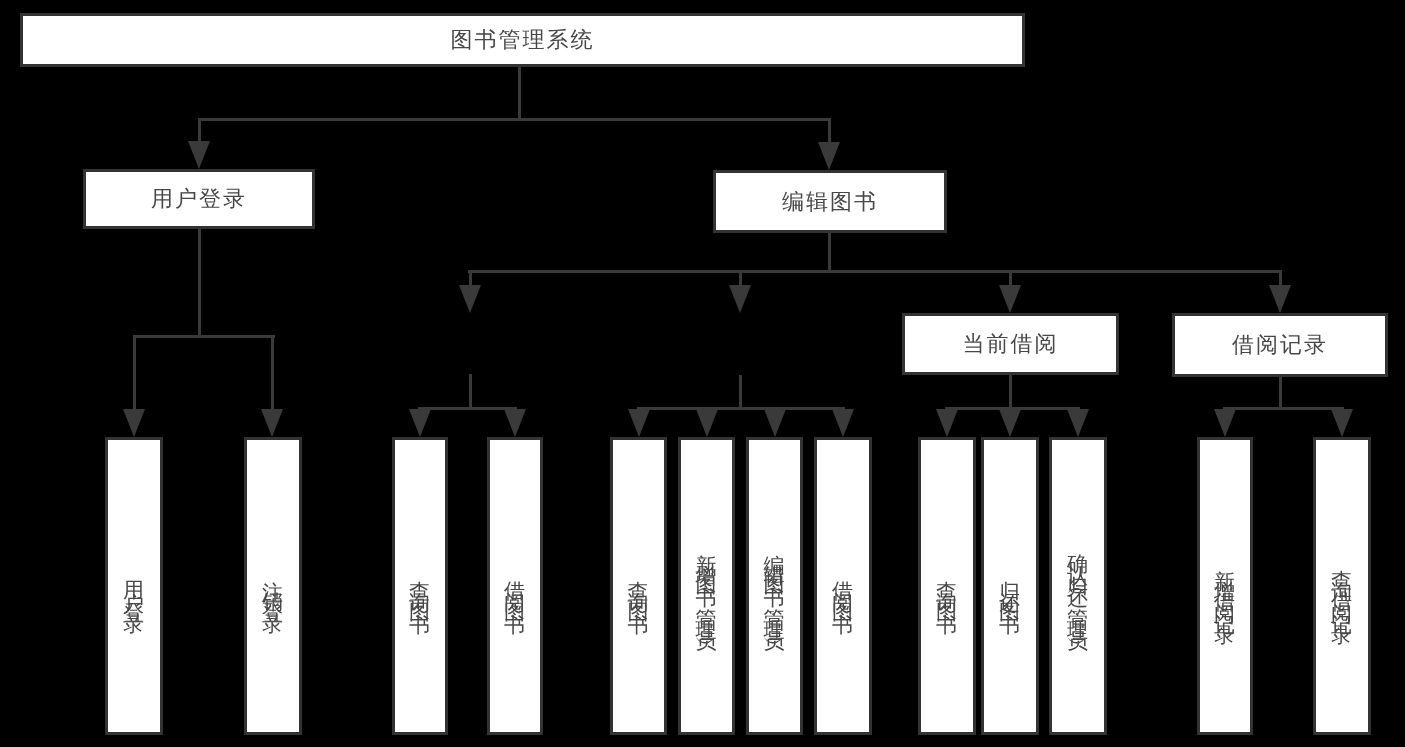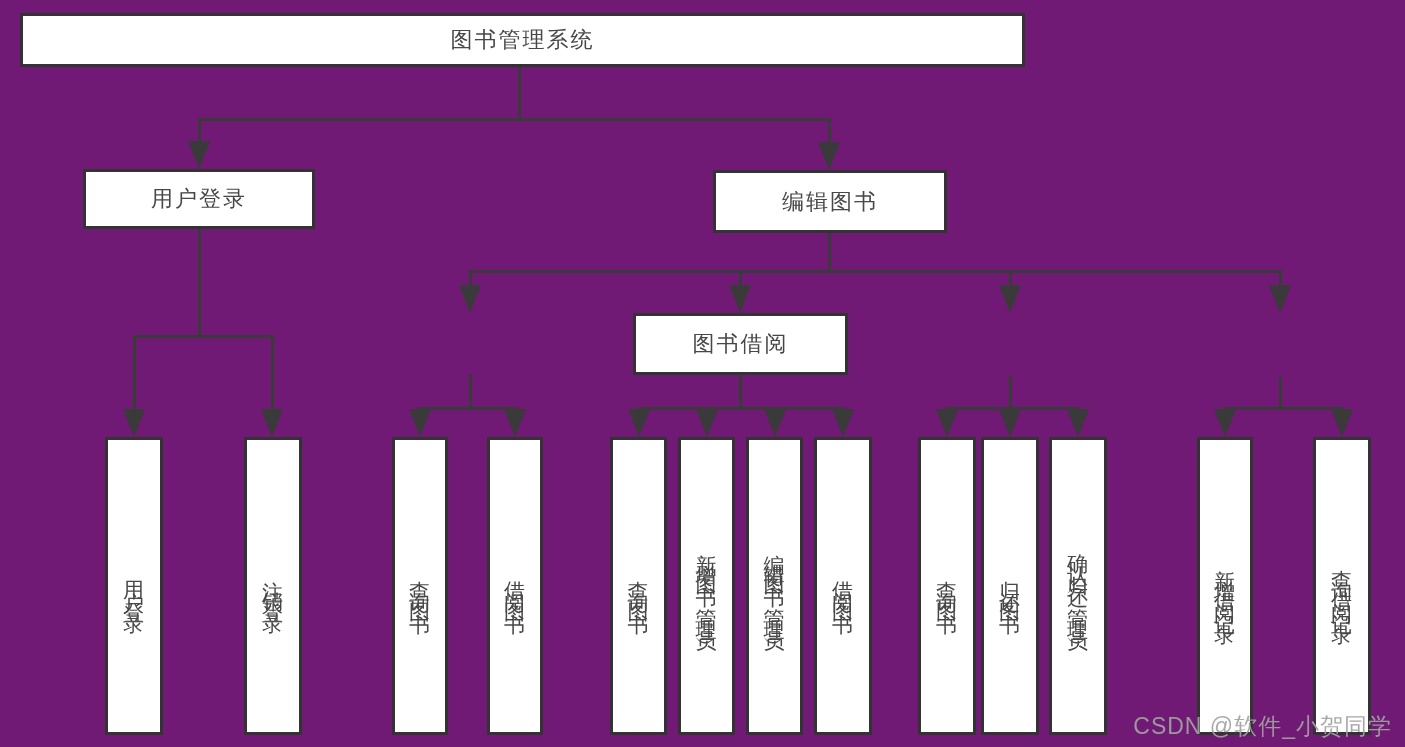--- a/index.html
+++ b/index.html
@@ -5,21 +5,21 @@
   html, body {
     margin: 0;
     padding: 0;
     background: #ffffff;
     font-family: "Liberation Sans", "DejaVu Sans", sans-serif;
   }
   .canvas {
     position: relative;
     width: 1405px;
     height: 747px;
-    background: #701a75;
+    background: #000000;
     overflow: hidden;
   }
   
   .box {
     position: absolute;
     box-sizing: border-box;
     border: 3px solid #333333;
     background: #ffffff;
     color: #474747;
     display: flex;
@@ -110,22 +110,25 @@
   <div class="hline" style="left:468px; top:270px; width:814px;"></div>
   <div class="vline" style="left:469px; top:270px; height:17px;"></div>
   <div class="arrow" style="left:459px; top:285px;"></div>
   <div class="vline" style="left:739px; top:270px; height:17px;"></div>
   <div class="arrow" style="left:729px; top:285px;"></div>
   <div class="vline" style="left:1009px; top:270px; height:17px;"></div>
   <div class="arrow" style="left:999px; top:285px;"></div>
   <div class="vline" style="left:1279px; top:270px; height:17px;"></div>
   <div class="arrow" style="left:1269px; top:285px;"></div>
 
-  <div class="box" style="left:633px; top:313px; width:215px; height:62px;">
-    <span>图书借阅</span>
+  <div class="box" style="left:902px; top:313px; width:217px; height:62px;">
+    <span>当前借阅</span>
+  </div>
+  <div class="box" style="left:1172px; top:313px; width:216px; height:64px;">
+    <span>借阅记录</span>
   </div>
 
   <div class="vline" style="left:469px; top:374px; height:35px;"></div>
   <div class="hline" style="left:418px; top:407px; width:99px;"></div>
   <div class="vline" style="left:739px; top:375px; height:34px;"></div>
   <div class="hline" style="left:637px; top:407px; width:208px;"></div>
   <div class="vline" style="left:1009px; top:375px; height:34px;"></div>
   <div class="hline" style="left:945px; top:407px; width:135px;"></div>
   <div class="vline" style="left:1279px; top:377px; height:32px;"></div>
   <div class="hline" style="left:1223px; top:407px; width:121px;"></div>
@@ -179,15 +182,14 @@
     <span>确认归还（管理员）</span>
   </div>
 
   <div class="vbox" style="left:1197px; width:56px;">
     <span>新增借阅记录</span>
   </div>
   <div class="vbox" style="left:1313px; width:58px;">
     <span>查询借阅记录</span>
   </div>
 
-  <div class="watermark">CSDN @软件_小贺同学</div>
 
 </div>
 
 </body></html>

